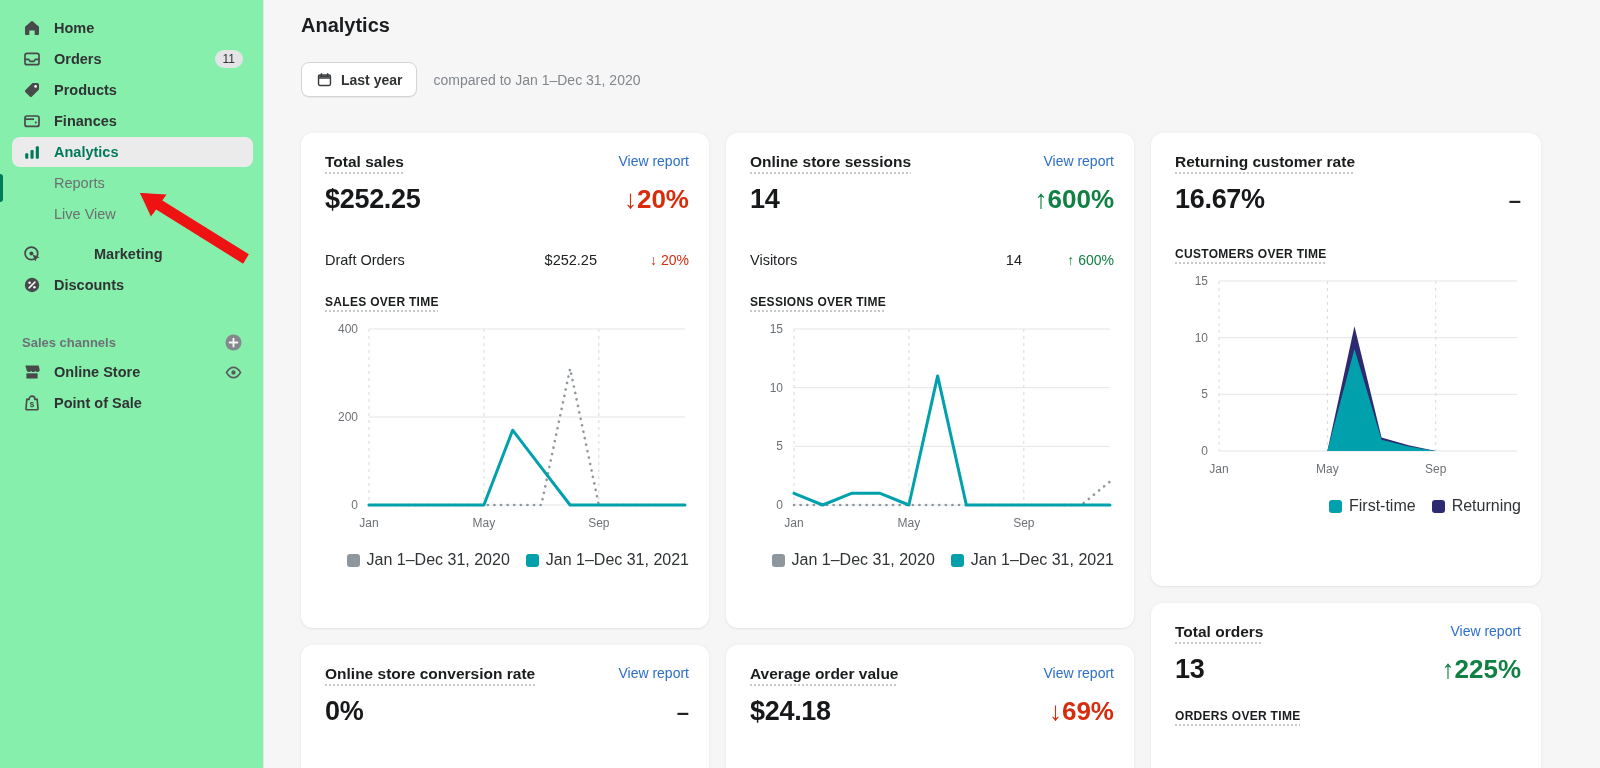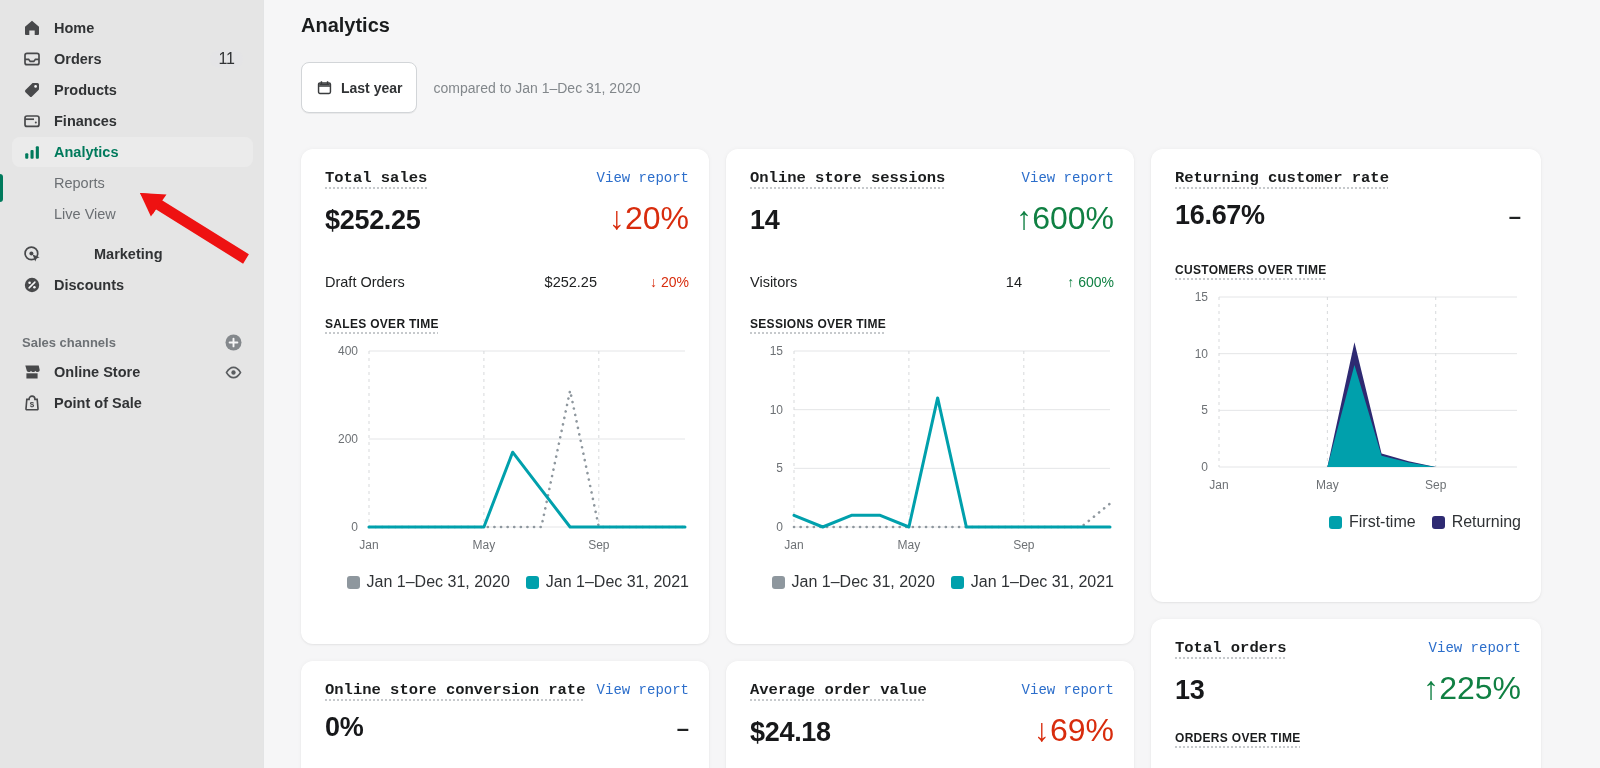--- a/index.html
+++ b/index.html
@@ -1,60 +1,60 @@
 <!DOCTYPE html>
 <html><head>
 <meta charset="utf-8">
 <style>
   * { margin:0; padding:0; box-sizing:border-box; }
   html,body { width:1600px; height:768px; overflow:hidden; background:#f6f6f7;
     font-family:"Liberation Sans","DejaVu Sans",sans-serif; color:#1a1c1d; }
   .app { display:flex; width:1600px; height:768px; position:relative; }
 
   
-  .sidebar { width:264px; flex:0 0 264px; background:#e5e5e5; border-right:1px solid #e3e4e5;
+  .sidebar { width:264px; flex:0 0 264px; background:#86efac; border-right:1px solid #e3e4e5;
     padding-top:12px; position:relative; }
   .side-item { display:flex; align-items:center; height:30px; margin:1px 10px 1px 12px;
     padding:0 10px; border-radius:8px; font-size:14.5px; font-weight:600; color:#313335; cursor:pointer; }
   .side-item .ic { width:20px; height:20px; margin-right:12px; display:flex; align-items:center; justify-content:center; }
   .side-item.selected { background:#ebebeb; color:#007a5c; }
   .side-item.sub { padding-left:42px; font-weight:400; color:#6b6f73; }
   .sel-bar { position:absolute; left:0; top:174px; width:3px; height:28px; background:#007a5c; border-radius:0 3px 3px 0; }
-  .badge { margin-left:auto; background:#e4e4e6; color:#313335; font-size:16px; font-weight:500;
+  .badge { margin-left:auto; background:#e4e4e6; color:#313335; font-size:12px; font-weight:500;
     border-radius:10px; padding:2px 8px; line-height:14px; }
   .side-gap { height:26px; }
   .side-section { display:flex; align-items:center; height:28px; margin:1px 10px 1px 12px; padding:0 10px;
     font-size:13px; font-weight:600; color:#6d7175; }
   .icon-btn { margin-left:auto; width:20px; height:20px; display:flex; align-items:center; justify-content:center; cursor:pointer; }
 
   
   .arrow-overlay { position:absolute; left:100px; top:170px; width:300px; height:120px; z-index:30; pointer-events:none; }
 
   
   .main { flex:1; padding:14px 0 0 37px; overflow:hidden; }
   .page-title { font-size:20px; font-weight:700; color:#1a1c1d; }
   .date-row { display:flex; align-items:center; margin-top:25px; }
   .date-btn { display:flex; align-items:center; gap:8px; background:#ffffff; border:1px solid #d2d5d8;
-    border-radius:8px; padding:16px 14px; font-size:14px; font-weight:600; color:#313335; cursor:pointer;
+    border-radius:8px; padding:8px 14px; font-size:14px; font-weight:600; color:#313335; cursor:pointer;
     box-shadow:0 1px 0 rgba(0,0,0,0.05); }
   .compare-text { margin-left:16px; font-size:14px; color:#82878b; }
 
   .cards-row { display:flex; gap:17px; margin-top:36px; align-items:flex-start; }
   .col { display:flex; flex-direction:column; gap:17px; }
   .col1,.col2 { width:408px; }
   .col3 { width:390px; }
   .card { background:#ffffff; border-radius:12px; padding:20px 20px 18px 24px;
     box-shadow:0 1px 2px rgba(0,0,0,0.06), 0 0 5px rgba(0,0,0,0.04); }
-  .card-head { display:flex; align-items:center; justify-content:space-between;font-family:Liberation Mono, monospace; }
+  .card-head { display:flex; align-items:flex-start; justify-content:space-between; }
   .card-title { font-size:15.5px; font-weight:600; color:#1a1c1d; cursor:pointer;
     text-decoration:underline dotted 2px #c6c9cc; text-underline-offset:5px; }
   .view-report { font-size:14px; color:#2c6ecb; text-decoration:none; cursor:pointer; }
   .value-row { display:flex; align-items:baseline; justify-content:space-between; margin-top:13px; }
   .big-value { font-size:27px; font-weight:700; letter-spacing:-0.3px; color:#17181a; }
-  .big-delta { font-size:32px; font-weight:400; }
+  .big-delta { font-size:26px; font-weight:700; }
   .big-delta.down { color:#d82c0d; }
   .big-delta.up { color:#108043; }
   .big-delta.flat { font-size:22px; color:#202223; font-weight:600; }
   .metric-row { display:flex; align-items:center; margin-top:37px; font-size:14.5px; color:#202223; }
   .metric-row .m-label { flex:1; }
   .metric-row .m-value { width:100px; text-align:right; }
   .metric-row .m-delta { width:92px; text-align:right; font-size:14px; }
   .metric-row .m-delta.down { color:#d82c0d; }
   .metric-row .m-delta.up { color:#108043; }
   .section-label { margin-top:27px; font-size:12px; font-weight:600; letter-spacing:0.3px; color:#1a1c1d;

